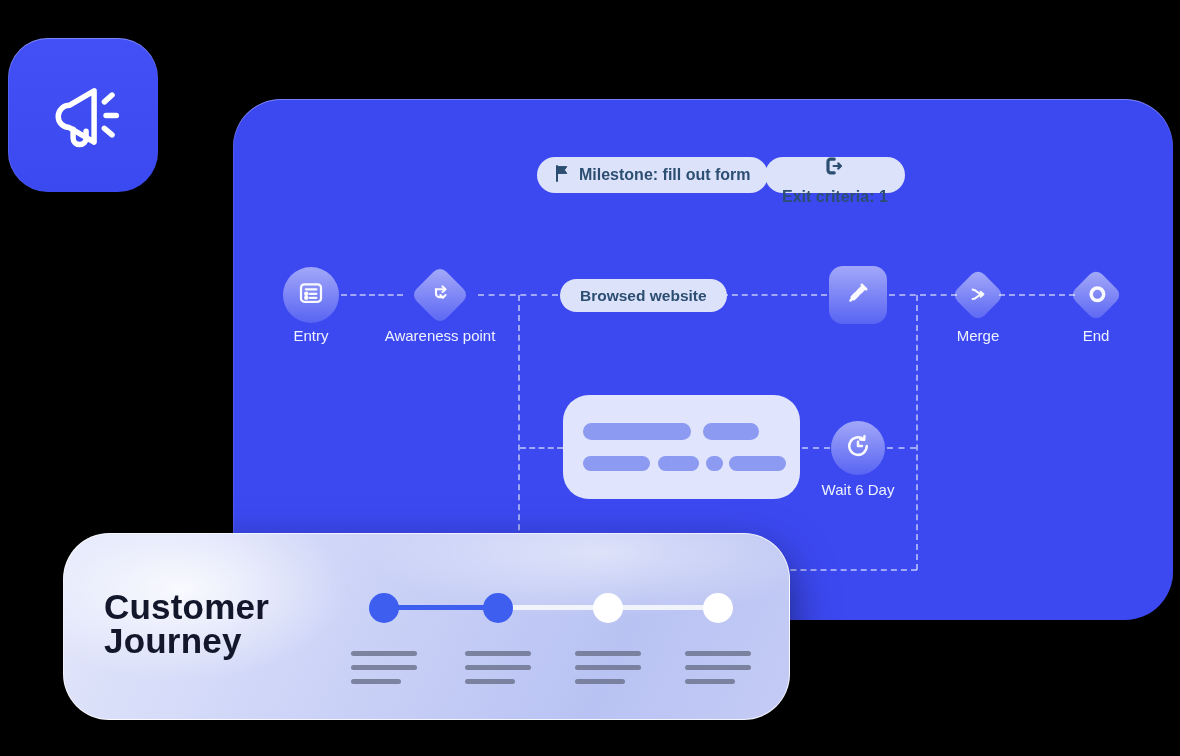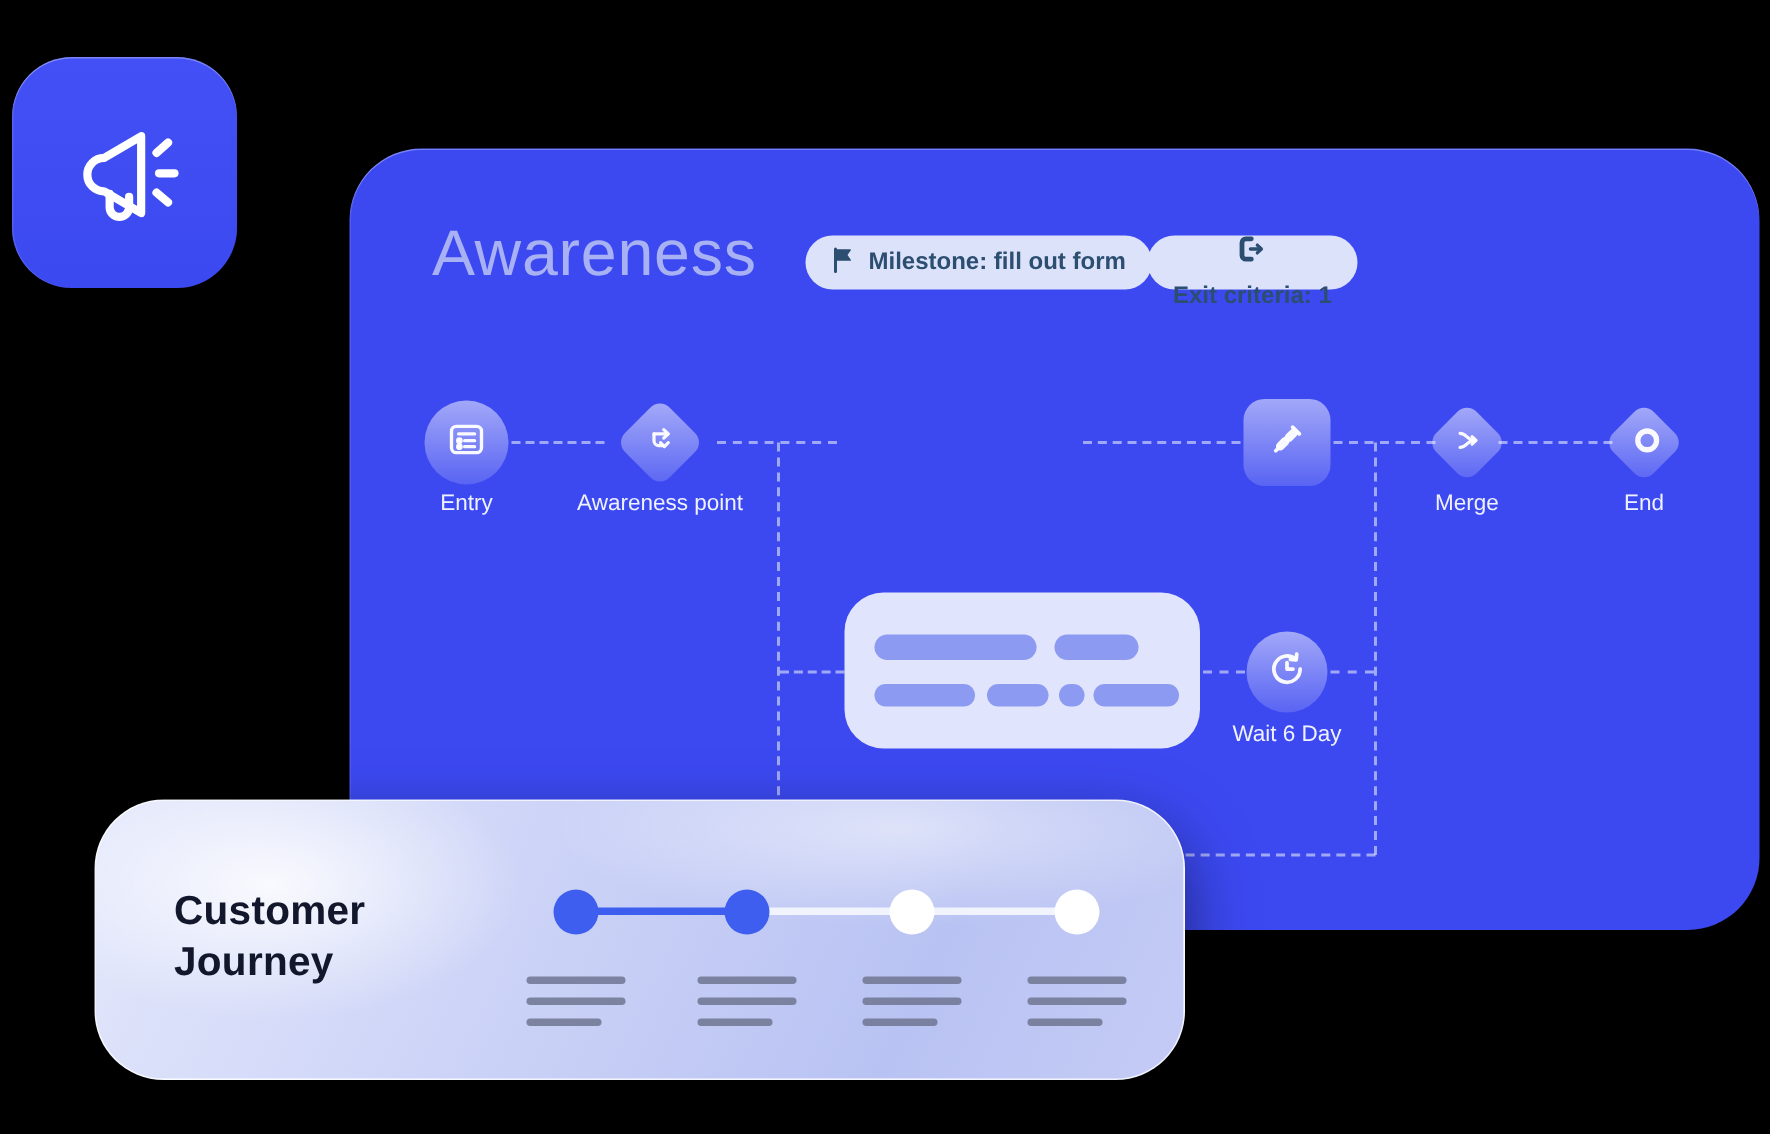--- a/index.html
+++ b/index.html
@@ -54,21 +54,21 @@
   .skel-bar { position:absolute; background:#8c9af1; border-radius:9px; }
 
   
   .journey-card { left:63px; top:533px; width:727px; height:187px; border-radius:46px;
     background:
       radial-gradient(240px 130px at 16% 30%, rgba(255,255,255,.85), rgba(255,255,255,0) 70%),
       radial-gradient(320px 90px at 74% 10%, rgba(255,255,255,.5), rgba(255,255,255,0) 72%),
       linear-gradient(115deg,#e3e7fb 0%,#ccd3f7 40%,#b9c3f3 75%,#c4cbf5 100%);
     border:1.5px solid rgba(255,255,255,.75);
     box-shadow:0 18px 45px rgba(0,0,0,.5); }
-  .journey-title { left:52px; top:56px; width:160px; font-size:27px; font-weight:700;
+  .journey-title { left:40px; top:56px; width:160px; font-size:35px; font-weight:700;
     color:#12172b; line-height:34px; letter-spacing:.2px; }
   .tl-connector { height:5px; top:71px; border-radius:3px; }
   .tl-dot { width:30px; height:30px; border-radius:50%; top:59px; }
   .tl-dot.complete { background:#3d5eef; }
   .tl-dot.upcoming { background:#ffffff; }
   .tl-connector.active { background:#3d5eef; }
   .tl-connector.inactive { background:rgba(255,255,255,.78); }
   .gline { position:absolute; height:5px; border-radius:3px; background:#6f7590; opacity:.85; }
 </style>
 </head>
@@ -81,21 +81,20 @@
       <path d="M18.2 33.5 v5.2 a3.8 3.8 0 0 0 7.6 0 v-4"></path>
       <path d="M36.5 17.5 L41 13.5"></path>
       <path d="M37.5 25.5 H43.5"></path>
       <path d="M36.5 33 L41 36.8"></path>
     </svg>
   </span>
 </div>
 
 <div class="abs panel">
 
-  <div class="abs panel-title">Awareness</div>
 
   <div class="abs badge badge-1">
     <span>
       <svg width="16" height="18" viewBox="0 0 16 18" fill="#2b4e71" stroke="#2b4e71" stroke-width="2" stroke-linecap="round" stroke-linejoin="round">
         <path d="M3 2 V17" fill="none"></path>
         <path d="M3 2.6 H12.8 L10.4 6 L12.8 9.4 H3 Z" stroke-width="1"></path>
       </svg>
     </span>
     <span>Milestone: fill out form</span>
   </div>
@@ -142,20 +141,23 @@
       <svg width="26" height="26" viewBox="0 0 24 24" fill="none" stroke="rgba(255,255,255,.95)" stroke-width="2" stroke-linecap="round" stroke-linejoin="round">
         <path d="M7 8 H15.4"></path>
         <path d="M13 5.4 L15.8 8 L13 10.6"></path>
         <path d="M7 8 V12.2 a3 3 0 0 0 3 3 H13.2"></path>
         <path d="M11 13.4 L13.4 15.8 L15.8 13.4"></path>
       </svg>
     </span>
   </div>
   <div class="abs node-label" style="left:207px; top:228px;">Awareness point</div>
 
+  <div class="abs flow-pill">
+    <span>Browsed website</span>
+  </div>
 
   <div class="abs node-square" style="left:596px; top:167px;">
     <span>
       <svg width="30" height="30" viewBox="0 0 24 24" fill="none" stroke="rgba(255,255,255,.95)" stroke-linecap="round" stroke-linejoin="round">
         <path d="M8.4 15.6 L11 13" stroke-width="4.6"></path>
         <path d="M13 11 L15.6 8.4" stroke-width="4.6"></path>
         <path d="M6 18 L7.7 16.3" stroke-width="2"></path>
         <path d="M15 5.4 L16.6 7" stroke-width="2"></path>
         <path d="M18.6 9 L17 7.4" stroke-width="2"></path>
       </svg>

